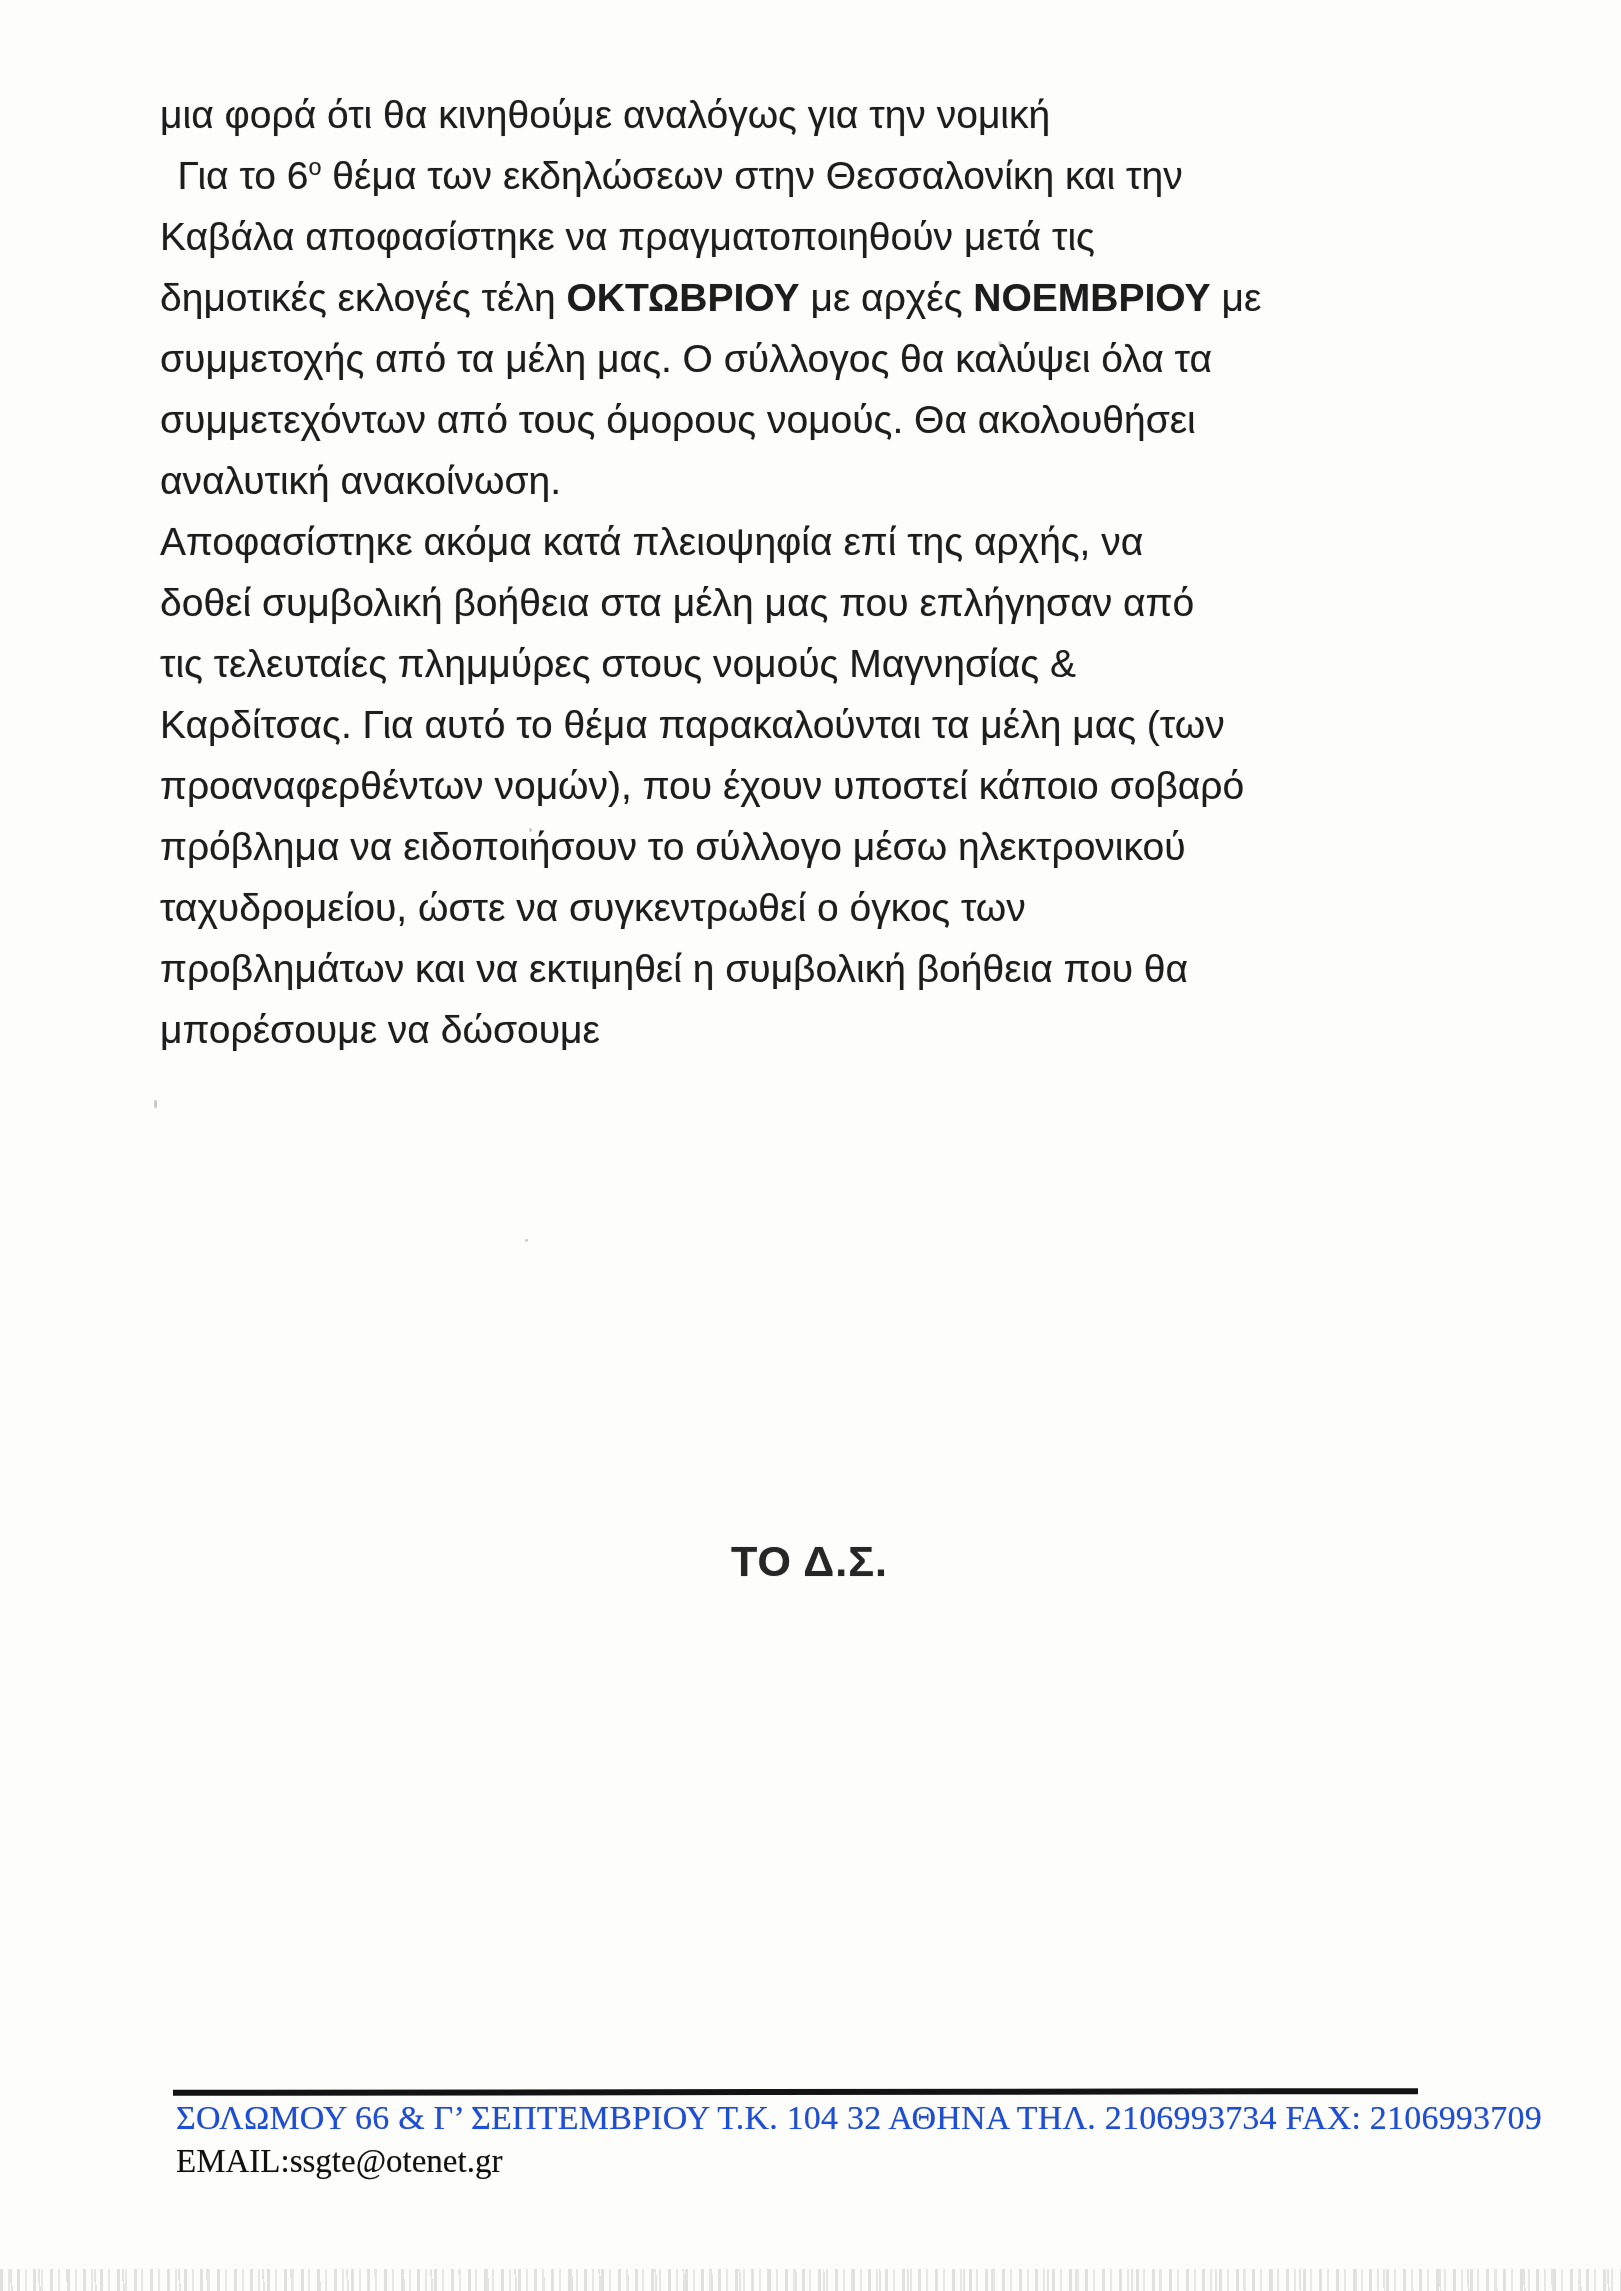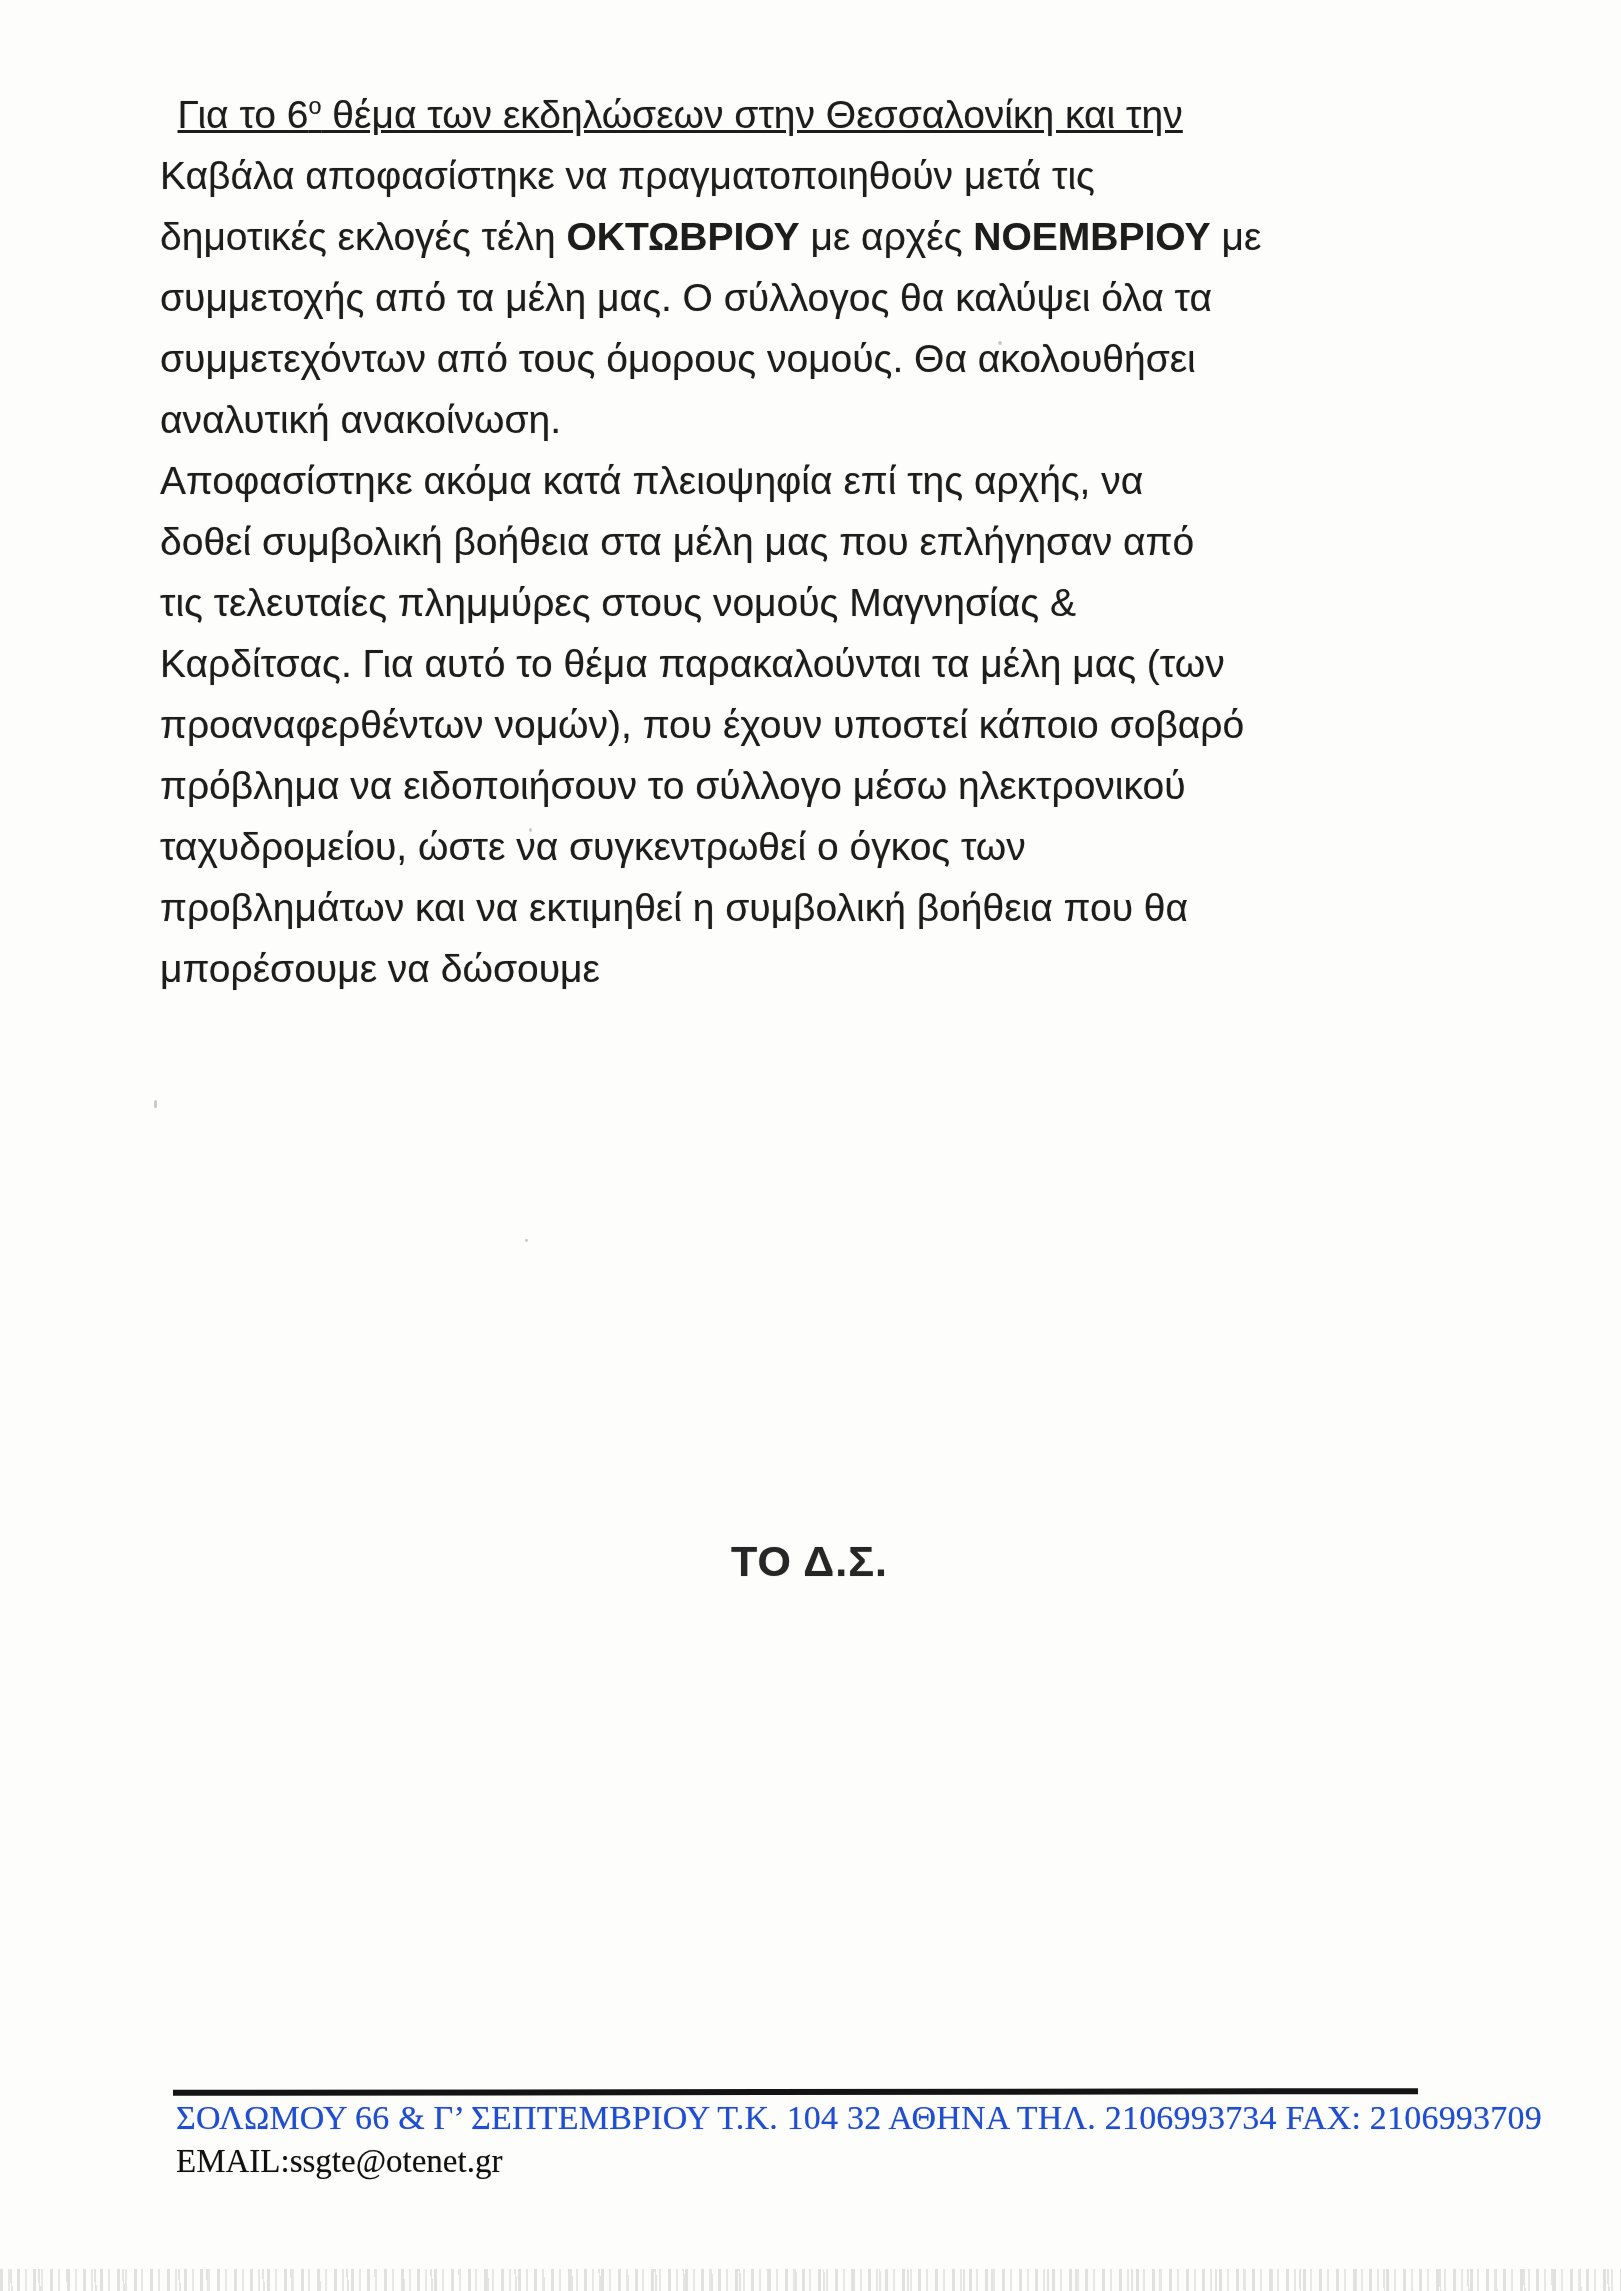--- a/index.html
+++ b/index.html
@@ -13,21 +13,21 @@
   
   .body-text {
     position:absolute;
     left:160px; top:84px;
     color:#1d1d1d;
     font-size:39px;
     line-height:61px;
     text-shadow:0 0 1px rgba(25,25,25,0.35);
   }
   .line { white-space:nowrap; height:61px; }
-  .line.indent { padding-left:17.6px;text-decoration:underline; }
+  .line.indent { padding-left:17.6px; }
   .seg-b { font-weight:bold; }
   sup.seg-sup { font-size:0.60em; vertical-align:super; line-height:0; }
 
   
   .signature {
     position:absolute;
     left:731px; top:1537px;
     font-size:43px;
     font-weight:bold;
     letter-spacing:1px;
@@ -80,20 +80,21 @@
       repeating-linear-gradient(90deg, #555 0 2.9px, transparent 2.9px 7.8px, #777 7.8px 9.8px, transparent 9.8px 16.7px),
       repeating-linear-gradient(88deg, transparent 0 10.8px, #666 10.8px 12.7px, transparent 12.7px 28px);
   }
 </style>
 </head>
 <body>
 
 <div class="page">
 
   <main class="body-text" id="body-text">
+      <div class="line"><span>μια φορά ότι θα κινηθούμε αναλόγως για την νομική</span></div>
       <div class="line indent"><span>Για το 6</span><sup class="seg-sup">ο</sup><span> θέμα των εκδηλώσεων στην Θεσσαλονίκη και την</span></div>
       <div class="line"><span>Καβάλα αποφασίστηκε να πραγματοποιηθούν μετά τις</span></div>
       <div class="line"><span>δημοτικές εκλογές τέλη </span><span class="seg-b">ΟΚΤΩΒΡΙΟΥ</span><span> με αρχές </span><span class="seg-b">ΝΟΕΜΒΡΙΟΥ</span><span> με</span></div>
       <div class="line"><span>συμμετοχής από τα μέλη μας. Ο σύλλογος θα καλύψει όλα τα</span></div>
       <div class="line"><span>συμμετεχόντων από τους όμορους νομούς. Θα ακολουθήσει</span></div>
       <div class="line"><span>αναλυτική ανακοίνωση.</span></div>
       <div class="line"><span>Αποφασίστηκε ακόμα κατά πλειοψηφία επί της αρχής, να</span></div>
       <div class="line"><span>δοθεί συμβολική βοήθεια στα μέλη μας που επλήγησαν από</span></div>
       <div class="line"><span>τις τελευταίες πλημμύρες στους νομούς Μαγνησίας &amp;</span></div>
       <div class="line"><span>Καρδίτσας. Για αυτό το θέμα παρακαλούνται τα μέλη μας (των</span></div>

